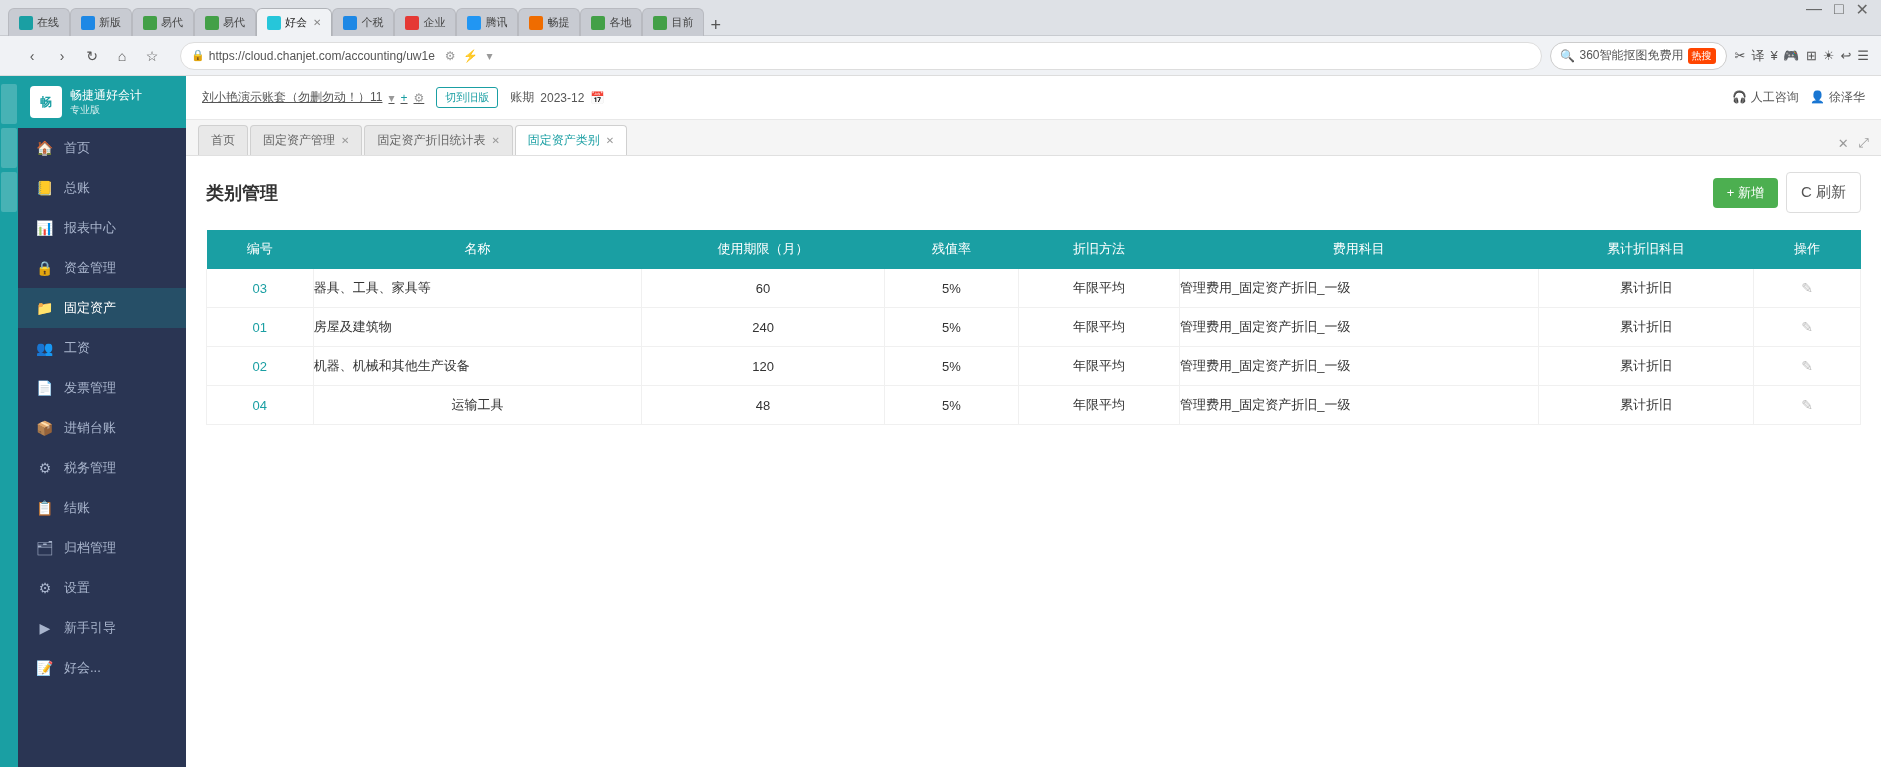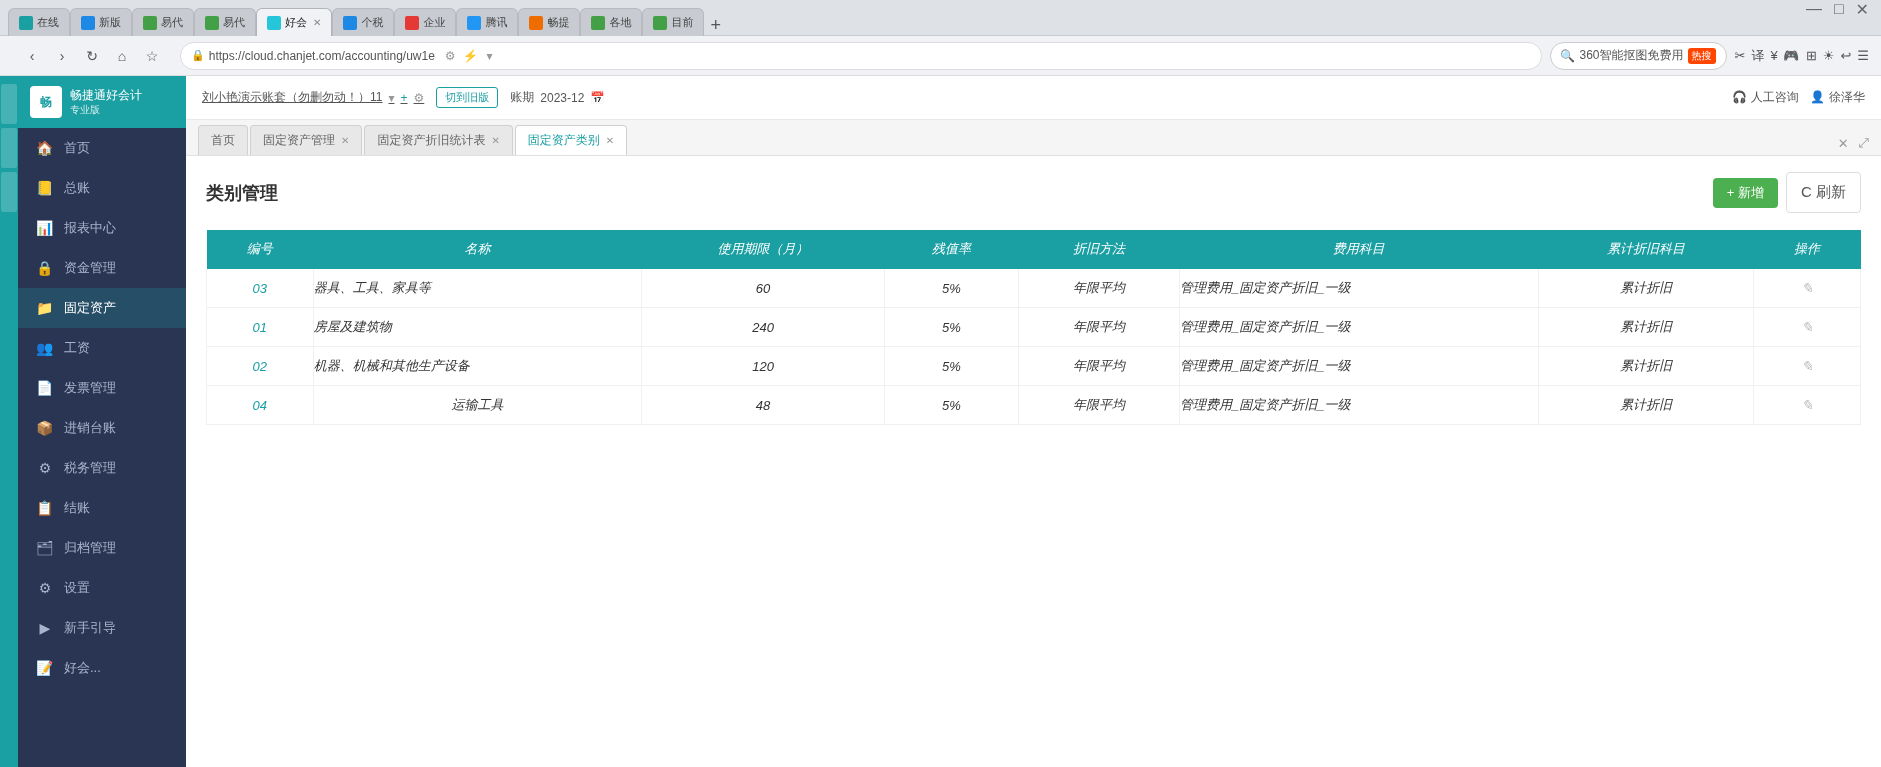--- a/index.html
+++ b/index.html
@@ -325,21 +325,20 @@
       cursor: pointer;
       display: flex;
       align-items: center;
       gap: 4px;
     }
 
     
     .data-table {
       width: 100%;
       border-collapse: collapse;
-      font-style: italic;
     }
     .data-table thead tr {
       background: #1a9fa3;
       color: white;
     }
     .data-table thead th {
       padding: 10px 12px;
       font-size: 13px;
       font-weight: 500;
       text-align: center;

